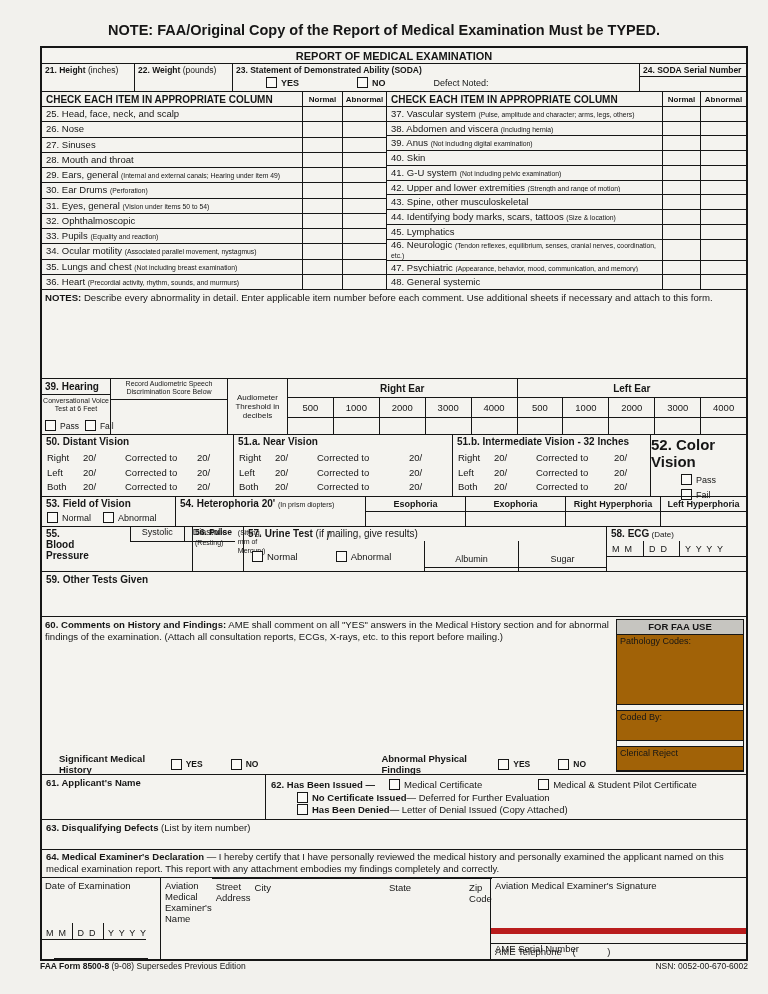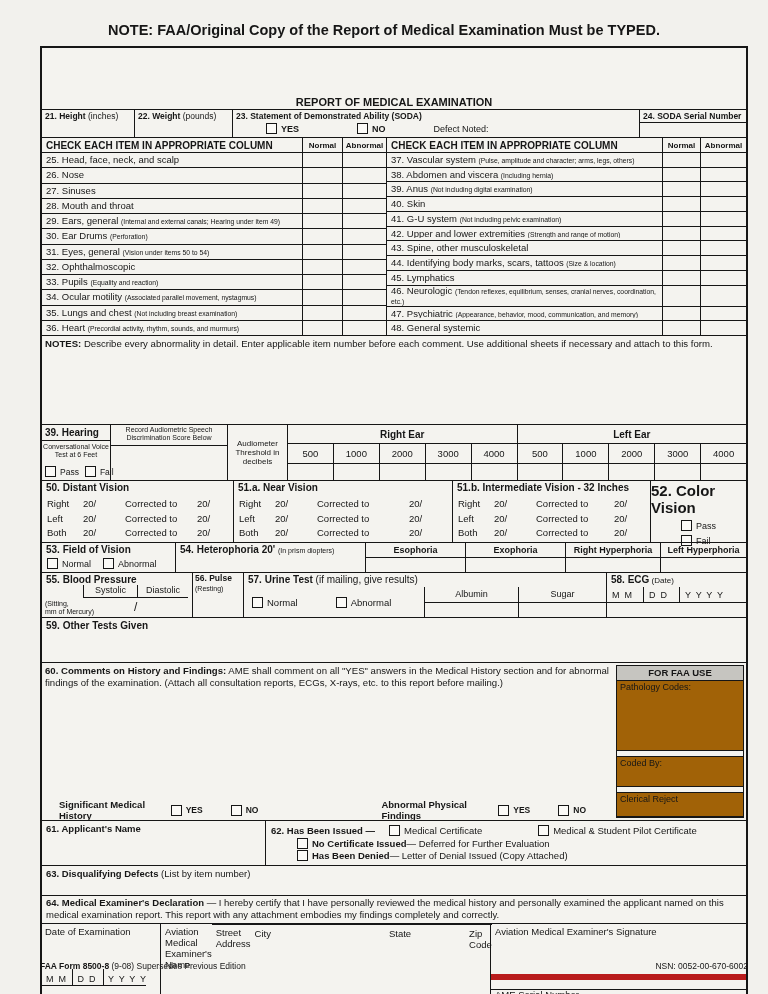--- a/index.html
+++ b/index.html
@@ -1,20 +1,20 @@
 <!DOCTYPE html>
 <html><head>
 <meta charset="utf-8">
 <style>
   html,body{margin:0;padding:0;}
   body{width:768px;height:994px;background:#f2f1ed;font-family:"Liberation Sans",sans-serif;color:#161616;position:relative;overflow:hidden;}
   .page-title{position:absolute;top:22px;left:0;width:768px;text-align:center;font-size:14.5px;font-weight:bold;}
   .form{position:absolute;left:40px;top:46px;width:708px;border:2px solid #161616;box-sizing:border-box;background:#f4f3ef;}
   .row{display:flex;border-top:1px solid #161616;box-sizing:border-box;position:relative;}
-  .row.first{border-top:none;margin-top:46px;}
+  .row.first{border-top:none;}
   .cell{box-sizing:border-box;border-left:1px solid #161616;position:relative;}
   .cell.first{border-left:none;}
   .b{font-weight:bold;}
   .sm{font-size:7px;}
   .cb{display:inline-block;width:9px;height:9px;border:1px solid #161616;background:#fbfaf7;vertical-align:-1px;margin-right:4px;flex:none;}
   
   .r-header{height:15px;justify-content:center;align-items:center;font-size:11px;font-weight:bold;}
   
   .r-fields{height:28px;}
   .f-label{font-size:8.5px;font-weight:bold;padding:1px 0 0 3px;}
@@ -70,35 +70,35 @@
   .r-fov{height:30px;}
   .fov-cell{display:flex;flex-direction:column;}
   .fov-h{font-size:10px;font-weight:bold;padding:1px 0 0 4px;white-space:nowrap;}
   .fov-checks{display:flex;gap:12px;font-size:9px;align-items:center;padding:2px 0 2px 5px;flex:1;}
   .het-paren{font-weight:normal;font-size:7px;}
   .ph-col{display:flex;flex-direction:column;}
   .ph-h{font-size:9px;font-weight:bold;text-align:center;border-bottom:1px solid #161616;height:14px;line-height:14px;white-space:nowrap;overflow:hidden;}
   .ph-body{flex:1;}
   
   .r-bp{height:45px;}
-  .bp-cell{width:150px;display:flex;flex-direction:column;}
+  .bp-cell{width:150px;display:flex;flex-direction:row;}
   .bp-h{font-size:10px;font-weight:bold;padding:1px 0 0 4px;height:12px;}
   .bp-syds{display:flex;height:14px;margin-left:41px;border-bottom:1px solid #161616;width:105px;}
   .bp-sy{width:54px;border-left:1px solid #161616;box-sizing:border-box;text-align:center;font-size:9px;}
   .bp-di{width:51px;border-left:1px solid #161616;box-sizing:border-box;text-align:center;font-size:9px;}
   .bp-bottom{flex:1;display:flex;font-size:7px;position:relative;}
   .bp-sitting{padding:2px 0 0 3px;line-height:1.25;}
   .bp-slash{position:absolute;left:92px;top:2px;font-size:12px;}
   .pulse-cell{width:51px;font-size:8.5px;line-height:1.15;padding:1px 0 0 2px;}
   .urine-cell{flex:1;display:flex;flex-direction:column;}
   .urine-h{font-size:10px;padding:1px 0 0 4px;height:13px;white-space:nowrap;}
   .urine-body{flex:1;display:flex;}
   .urine-checks{flex:1;display:flex;align-items:center;gap:38px;padding-left:8px;font-size:9.5px;}
   .as-col{display:flex;flex-direction:column;border-left:1px solid #161616;box-sizing:border-box;}
-  .as-label{font-size:9px;text-align:center;border-bottom:1px solid #161616;height:15px;line-height:15px;}
+  .as-label{font-size:9px;text-align:center;border-bottom:1px solid #161616;height:15px;line-height:15px;margin-top:11px;}
   .as-body{flex:1;}
   .ecg-cell{width:140px;display:flex;flex-direction:column;}
   .ecg-h{font-size:10px;padding:1px 0 0 4px;height:13px;}
   .ecg-mdy{display:flex;height:15px;border-bottom:1px solid #161616;}
   .ecg-seg{border-right:1px solid #161616;box-sizing:border-box;display:flex;align-items:center;padding-left:5px;font-size:9px;white-space:pre;}
   .ecg-seg.last{border-right:none;flex:1;}
   .ecg-body{flex:1;}
   
   .r-other{height:45px;display:block;font-size:10px;font-weight:bold;padding:2px 0 0 4px;}
   

